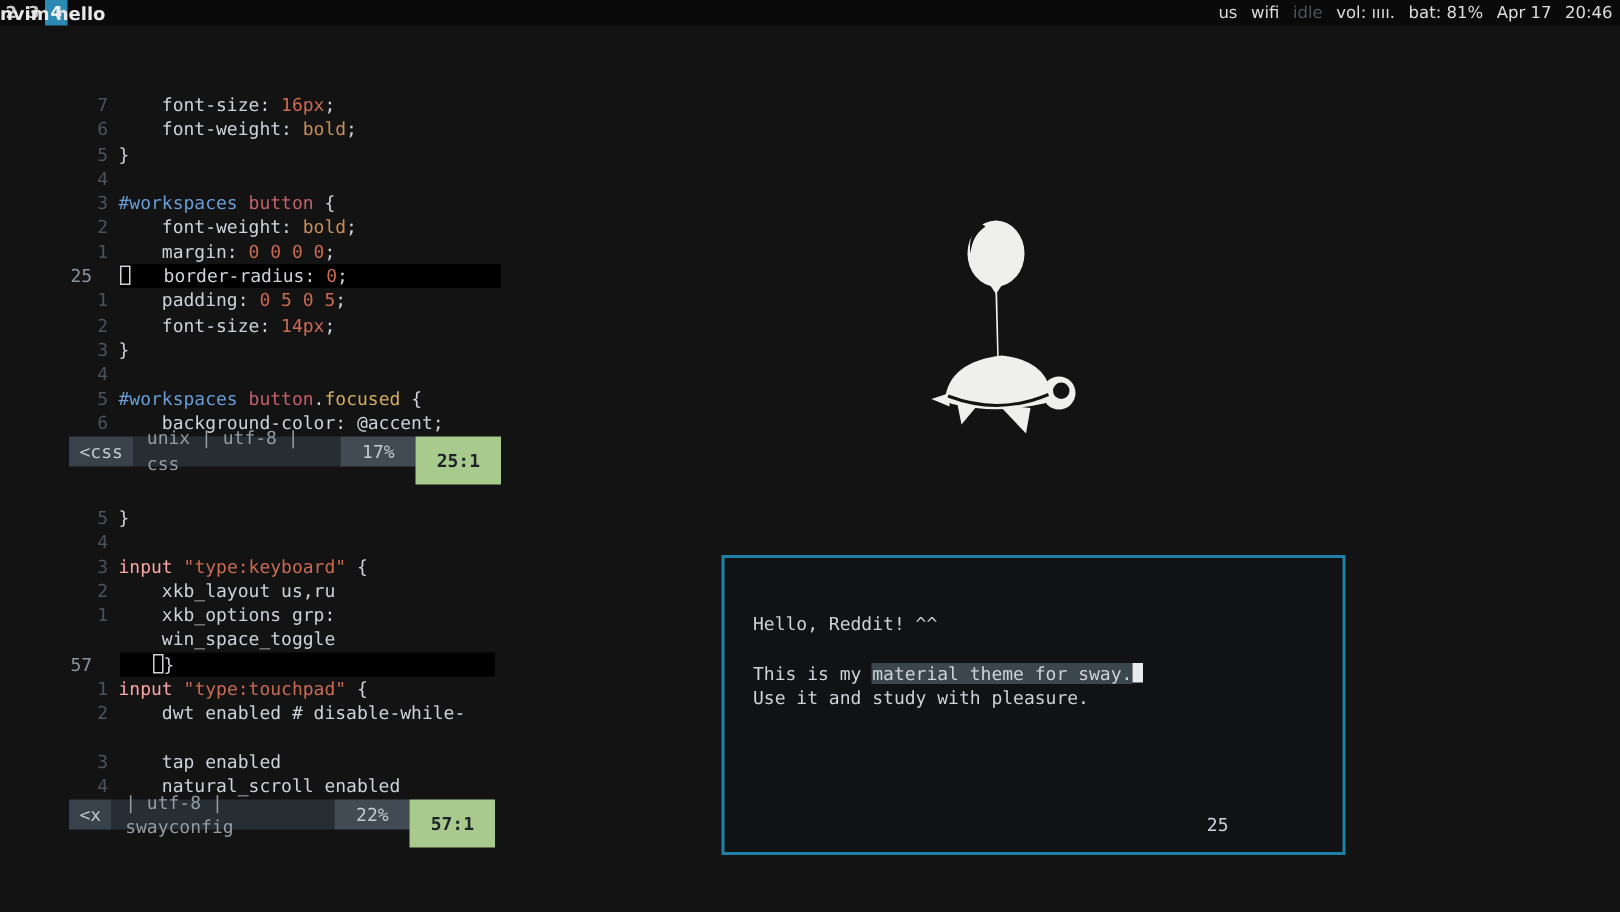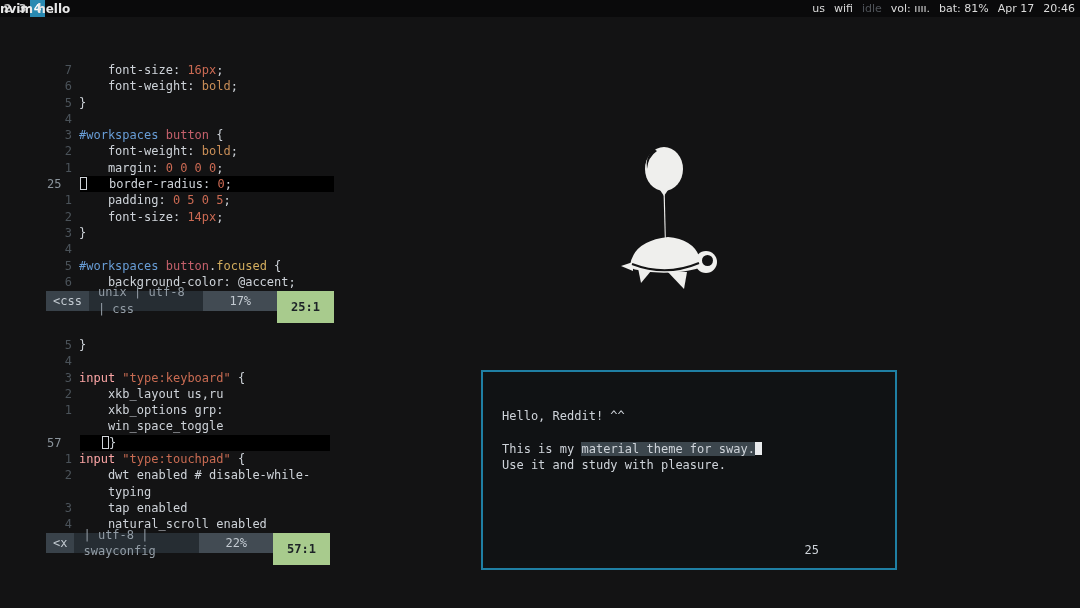--- a/index.html
+++ b/index.html
@@ -30,21 +30,21 @@
   .t-tag{color:#c4606b;}
   .t-cls{color:#d3ad5e;margin-top:34px;}
   .t-str{color:#c96b52;}
   .t-kw{color:#fca5a5;font-weight:normal;}
   .cursor-hollow{display:inline-block;width:7px;height:13px;border:1.5px solid #cfd4d9;
                  box-sizing:border-box;vertical-align:-2px;margin:0 0.2px;}
   
   .statusline{display:flex;height:20px;align-items:stretch;font-size:12px;margin-top:0.5px;}
   .sl-file{background:#39424a;color:#c3cad1;padding:0 7px;display:flex;align-items:center;}
   .sl-info{background:#262d33;color:#939da6;padding:0 9px;flex:1;display:flex;align-items:center;}
-  .sl-pct{background:#424b53;color:#c3cad1;padding:0 26px;display:flex;align-items:center;}
+  .sl-pct{background:#424b53;color:#c3cad1;padding:0 14px;display:flex;align-items:center;}
   .sl-pos{background:#a8cb8d;color:#1d2327;font-weight:bold;padding:16px 14px;display:flex;align-items:center;}
   
   .logo{position:absolute;left:600px;top:133px;}
   
   .term{position:absolute;left:481px;top:370px;width:416px;height:200px;
         border:2px solid #1f7fa4;background:#101214;box-sizing:border-box;}
   .term-body{padding:36px 0 0 19px;font-size:12px;line-height:16.3px;color:#ced3d9;}
   .trow{height:16.3px;white-space:pre;}
   .tsel{background:#3c464d;}
   .cursor-solid{display:inline-block;width:7px;height:13px;background:#e9ebed;vertical-align:-2px;}
@@ -115,21 +115,21 @@
   <div class="vim" id="vim2" style="left:46px;top:337px;width:284px;">
       <div class="vrow"><span class="gut">5</span><span class="code"><span>}</span></span></div>
       <div class="vrow"><span class="gut">4</span><span class="code"></span></div>
       <div class="vrow"><span class="gut">3</span><span class="code"><span class="t-kw">input</span><span> </span><span class="t-str">"type:keyboard"</span><span> {</span></span></div>
       <div class="vrow"><span class="gut">2</span><span class="code"><span>    xkb_layout us,ru</span></span></div>
       <div class="vrow"><span class="gut">1</span><span class="code"><span>    xkb_options grp:</span></span></div>
       <div class="vrow"><span class="gut"></span><span class="code"><span>    win_space_toggle</span></span></div>
       <div class="vrow"><span class="gut curnum">57</span><span class="code curline"><span>   </span><span class="cursor-hollow"></span><span>}</span></span></div>
       <div class="vrow"><span class="gut">1</span><span class="code"><span class="t-kw">input</span><span> </span><span class="t-str">"type:touchpad"</span><span> {</span></span></div>
       <div class="vrow"><span class="gut">2</span><span class="code"><span>    dwt enabled # disable-while-</span></span></div>
-      <div class="vrow"><span class="gut"></span><span class="code"><span>    typing</span></span></div>
+      <div class="vrow"><span class="gut"></span></div>
       <div class="vrow"><span class="gut">3</span><span class="code"><span>    tap enabled</span></span></div>
       <div class="vrow"><span class="gut">4</span><span class="code"><span>    natural_scroll enabled</span></span></div>
       <div class="statusline">
         <span class="sl-file">&lt;x</span>
         <span class="sl-info">| utf-8 | swayconfig</span>
         <span class="sl-pct">22%</span>
         <span class="sl-pos">57:1</span>
       </div>
     </div>
 

